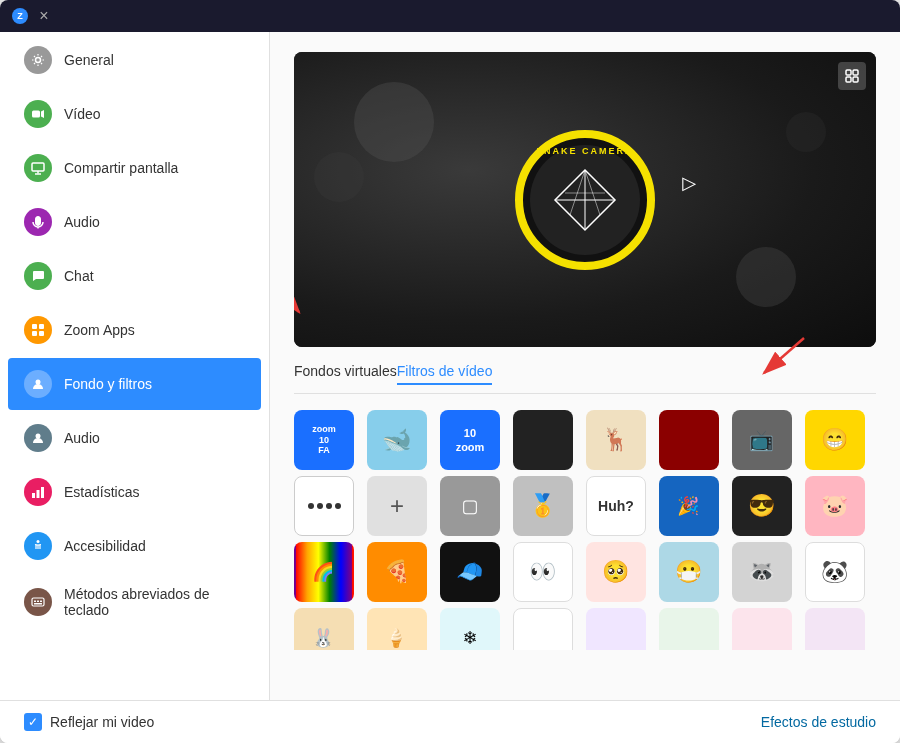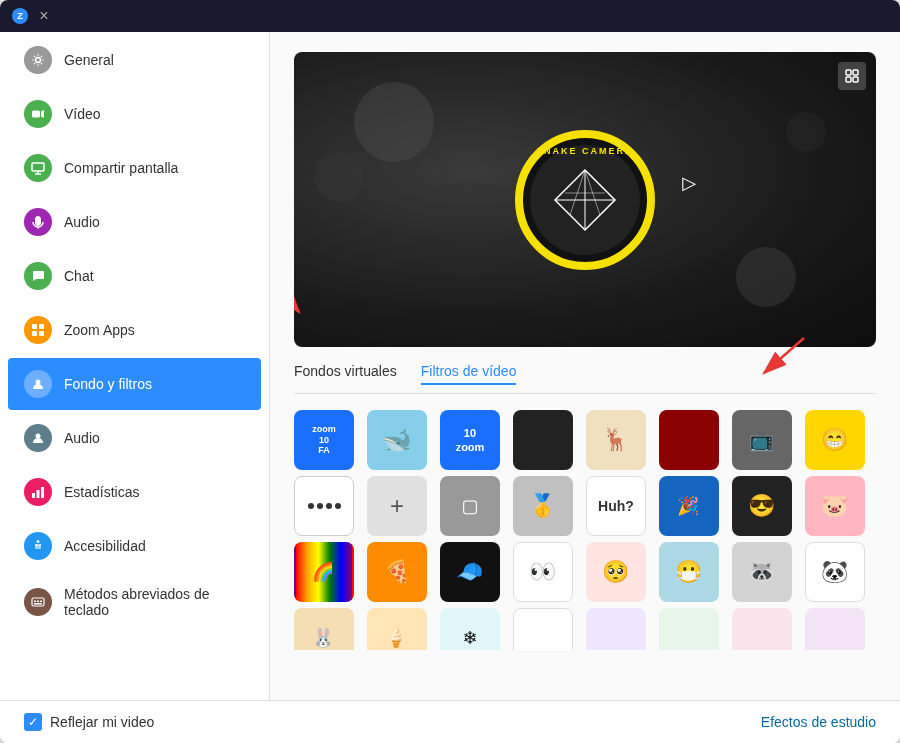--- a/index.html
+++ b/index.html
@@ -106,21 +106,20 @@
       overflow: hidden;
       position: relative;
       height: 295px;
       margin-bottom: 16px;
     }
     .preview-bg {
       width: 100%; height: 100%;
       background: radial-gradient(ellipse at 30% 40%, #3a3a3a 0%, #1a1a1a 60%, #0d0d0d 100%);
       display: flex; align-items: center; justify-content: center;
       position: relative;
-      border-radius: 12px;
     }
     .preview-logo {
       width: 140px; height: 140px;
       border-radius: 50%;
       background: #111;
       border: 8px solid #f5e100;
       display: flex; align-items: center; justify-content: center;
       position: relative;
     }
     .logo-inner {
@@ -151,21 +150,20 @@
     }
     .cursor-indicator {
       position: absolute;
       right: 180px;
       top: 120px;
       color: white;
       font-size: 18px;
     }
     .tabs-container {
       display: flex;
-      gap: 24px;
       margin-bottom: 16px;
       border-bottom: 1px solid #e0e0e0;
       padding-bottom: 8px;
     }
     .tab {
       font-size: 14px;
       color: #333;
       cursor: pointer;
       padding-bottom: 4px;
     }

